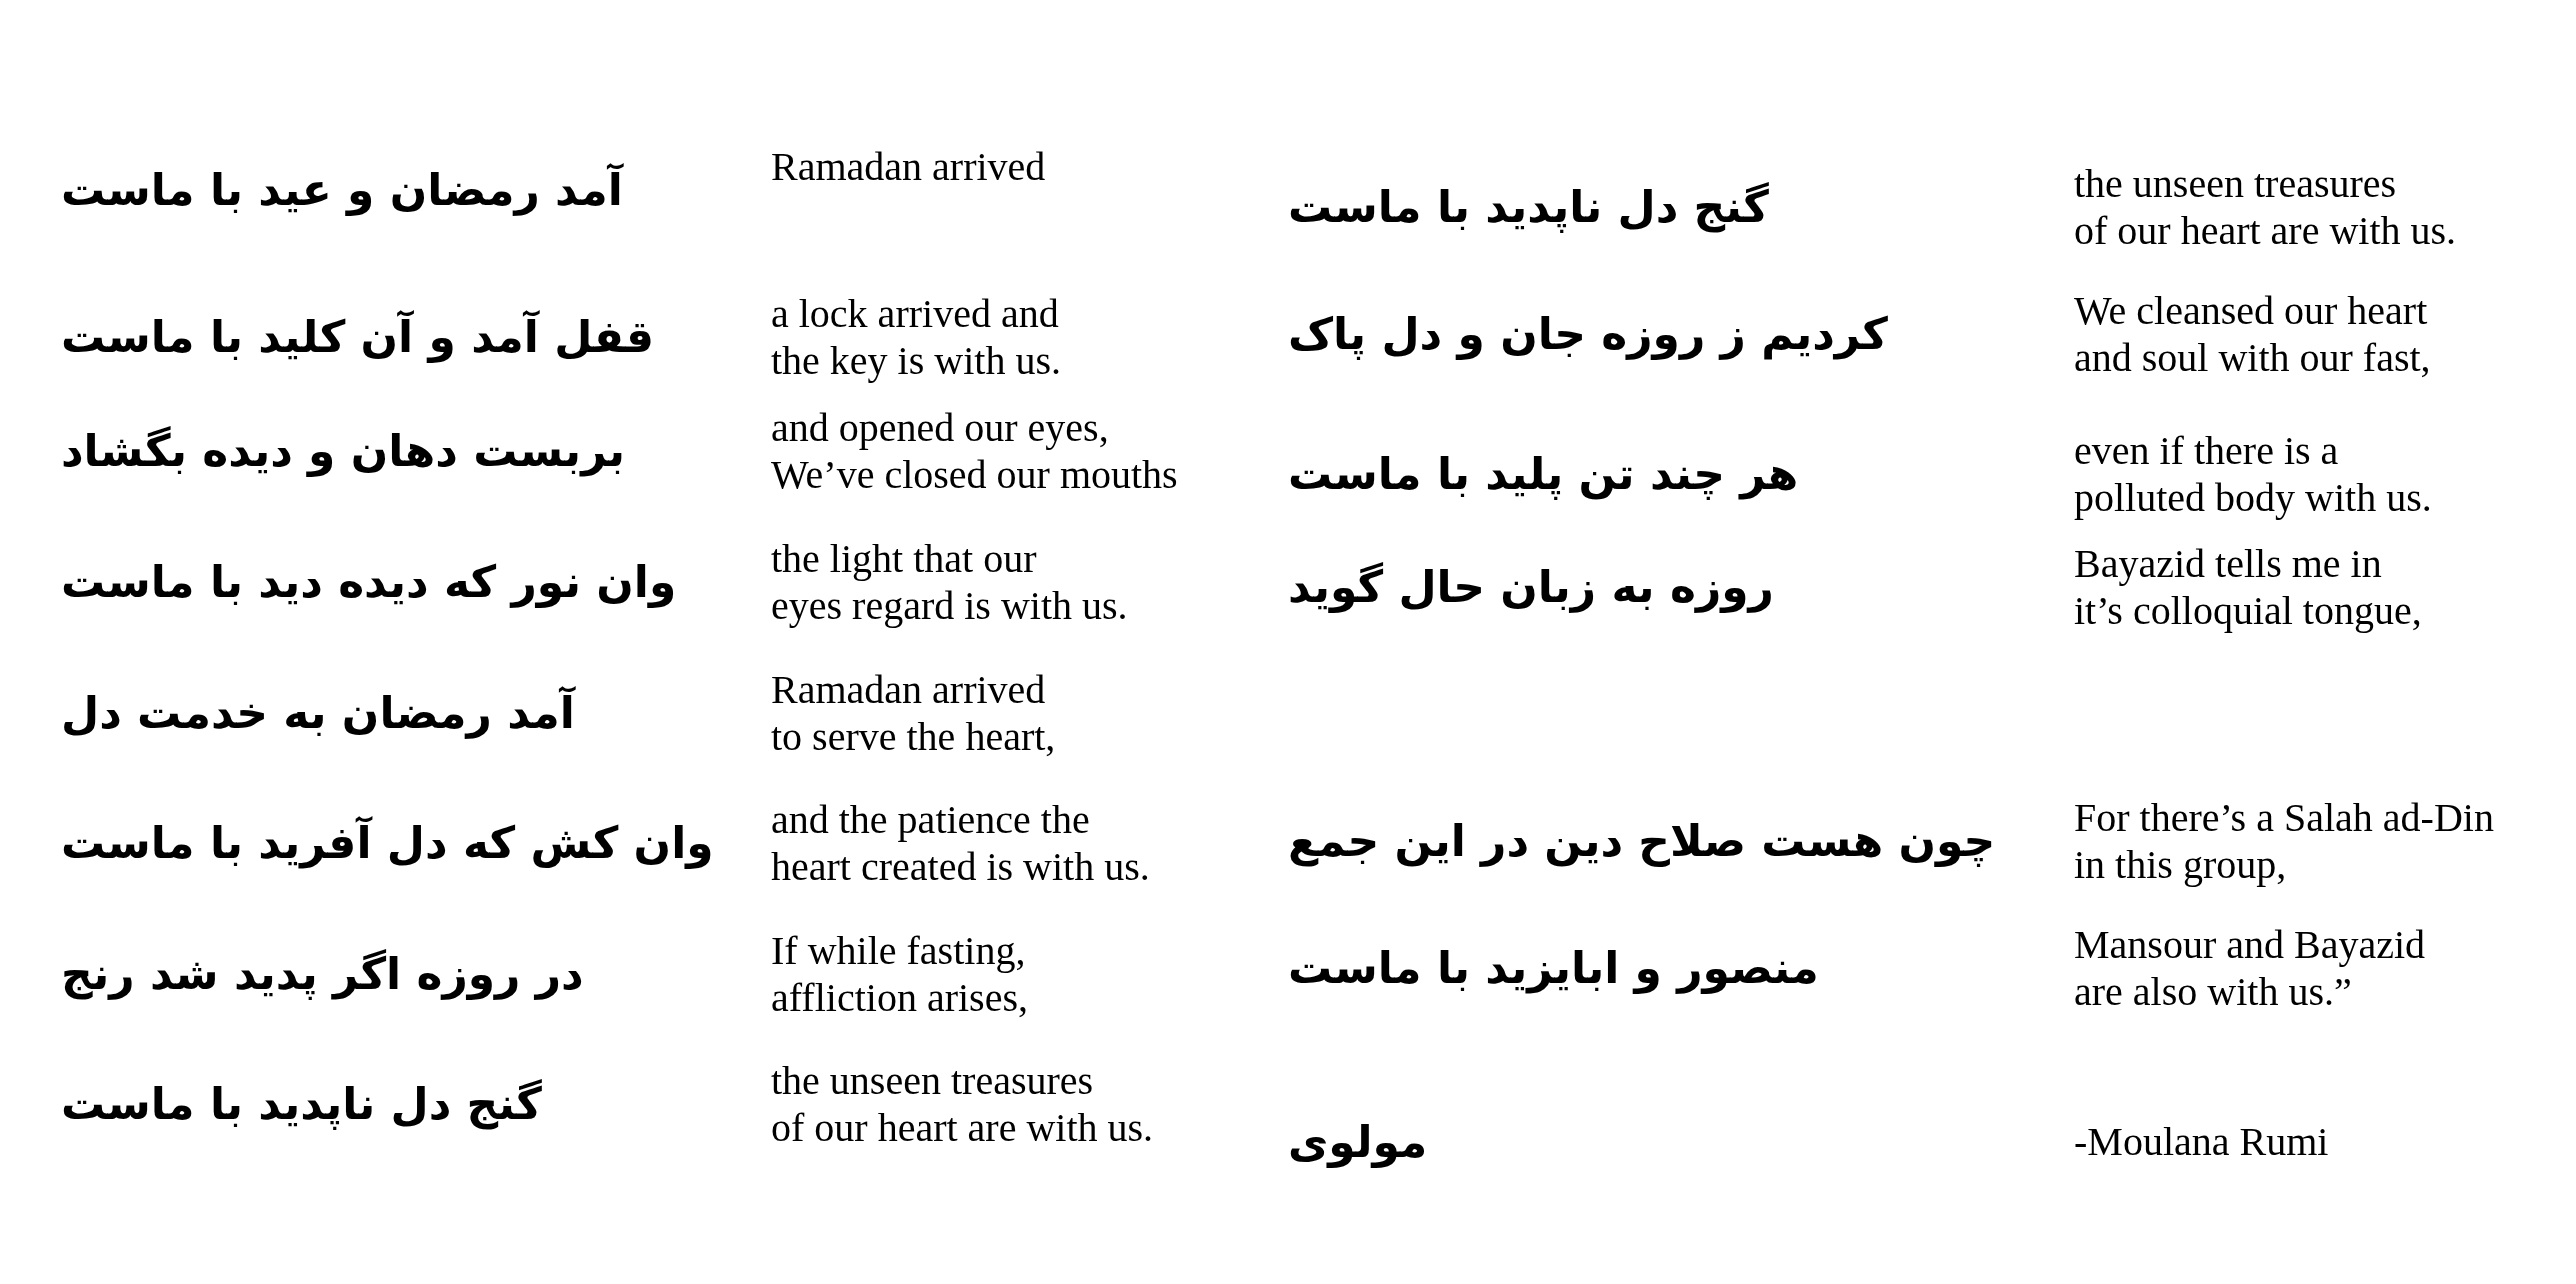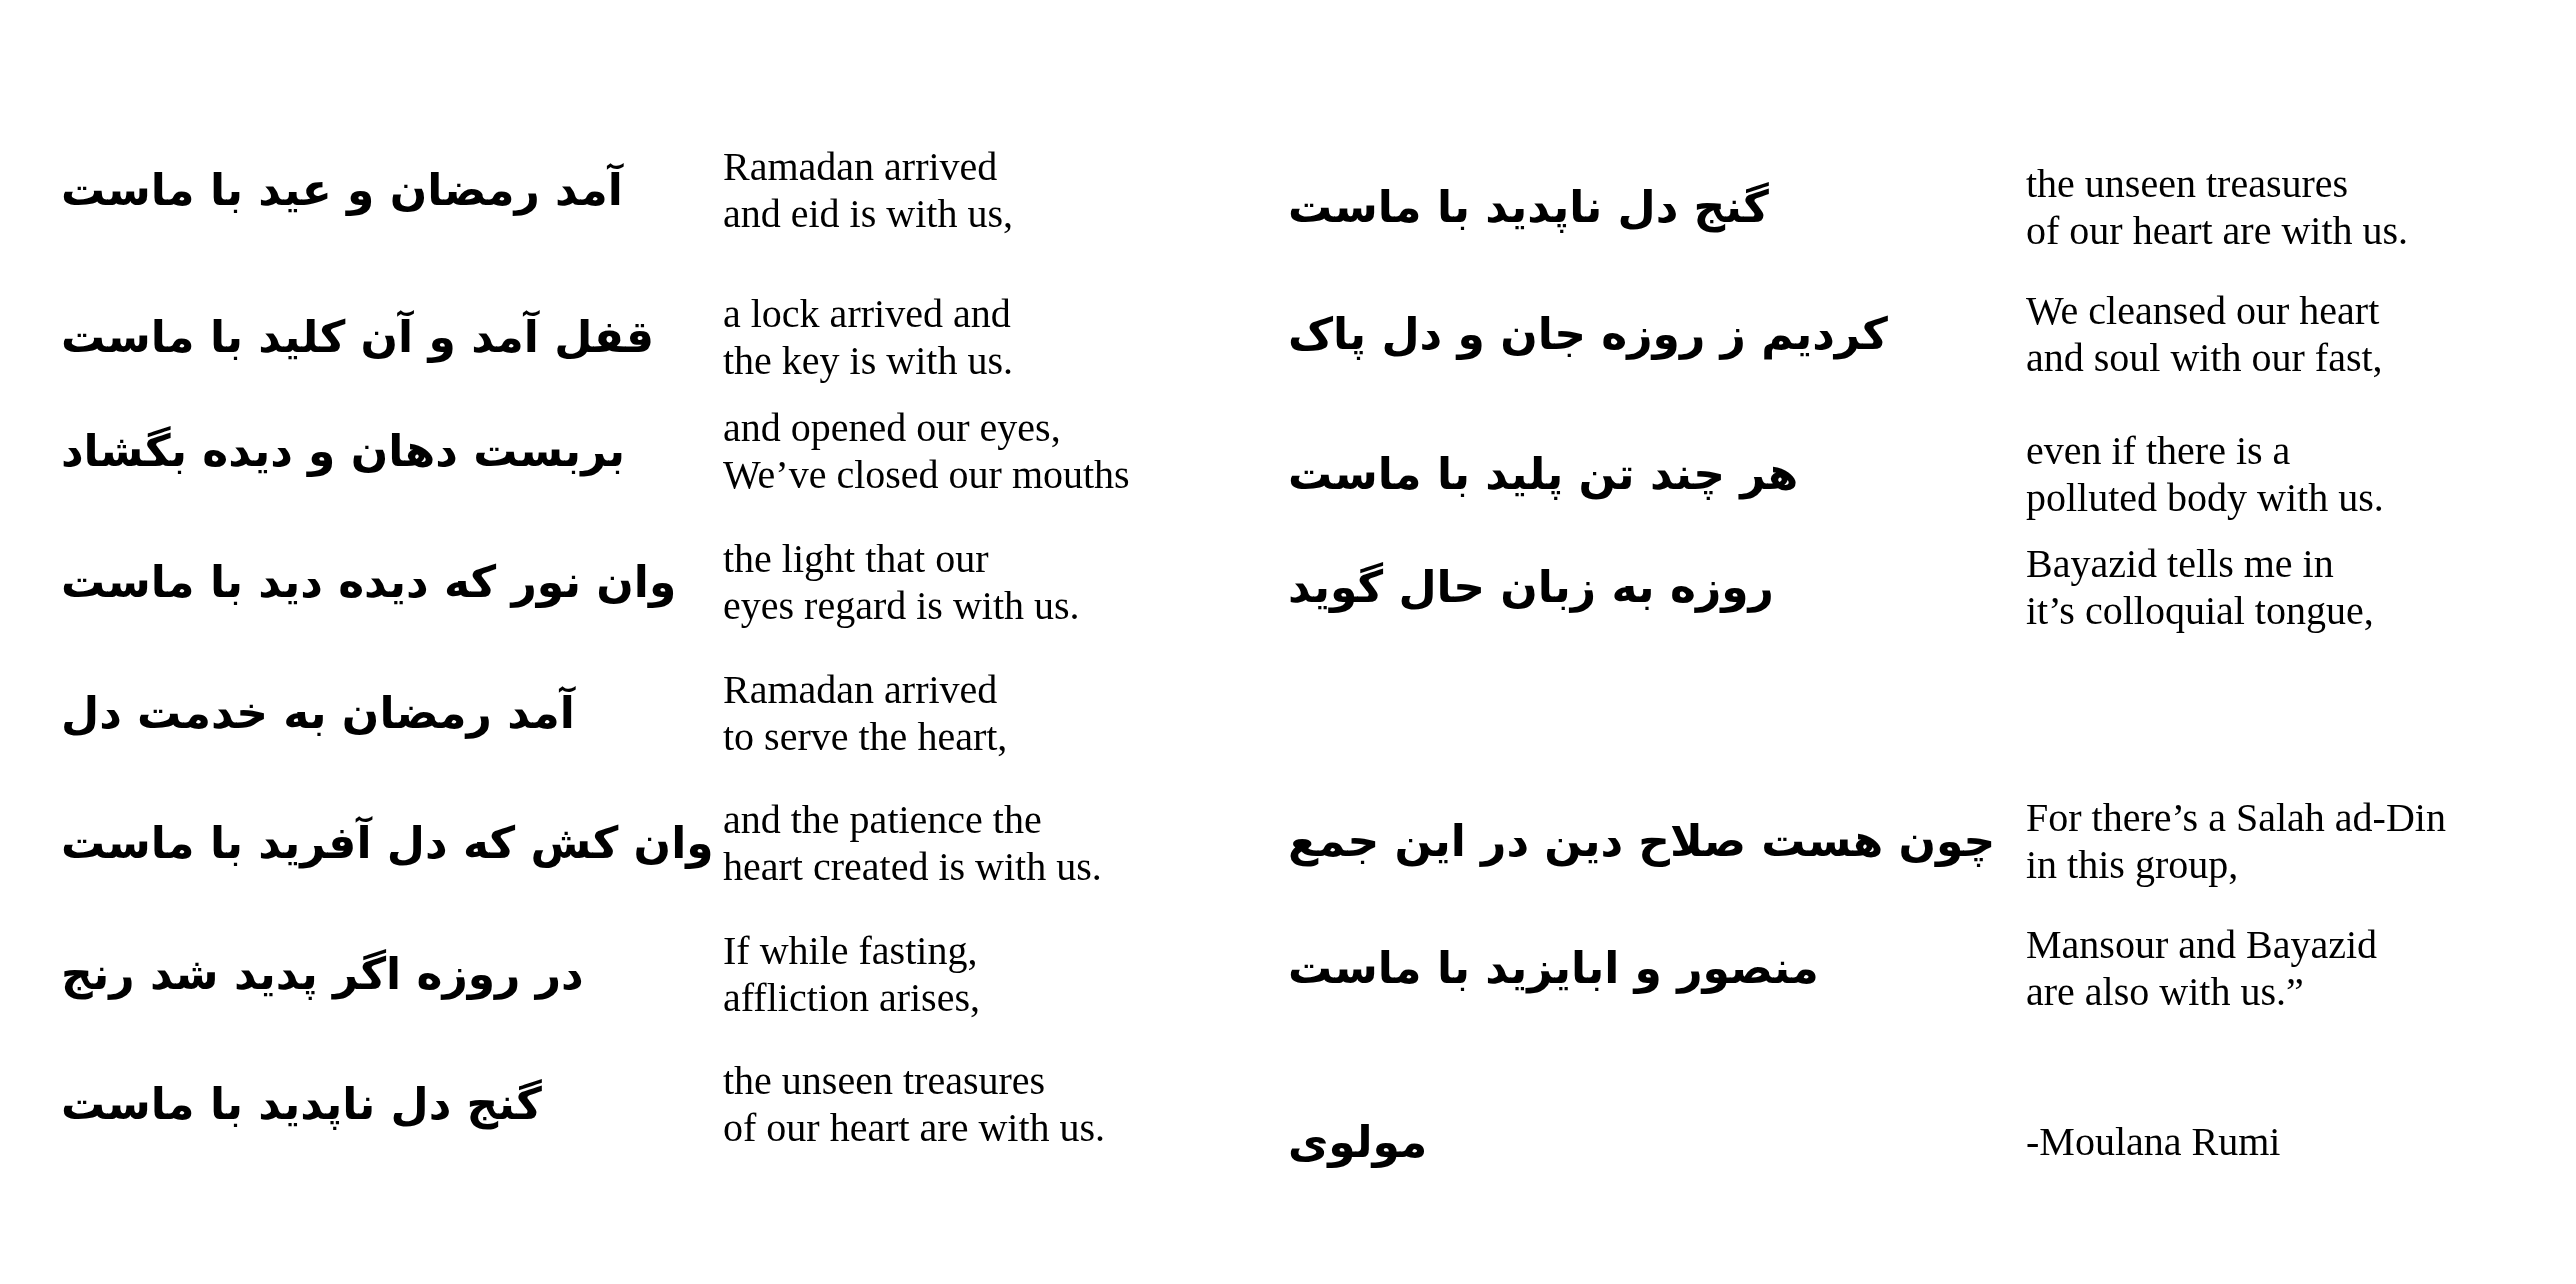--- a/index.html
+++ b/index.html
@@ -41,21 +41,21 @@
     text-align: right;
   }
   .en {
     position: absolute;
     top: 0;
     font-family: "Liberation Serif", serif;
     font-size: 40px;
     line-height: 47px;
     white-space: nowrap;
   }
-  .en span { display: block; }
+  .en span { display: block; margin-left: 48px; }
 
   
   .row.left { left: 0; width: 1287px; }
   .row.left .fa { right: calc(1287px - 649px); width: 588px; }
   .row.left .en { left: 723px; }
 
   
   .row.right { left: 1287px; width: 1289px; }
   .row.right .fa { right: calc(1289px - 663px); width: 662px; }
   .row.right .en { left: 739px; }
@@ -65,21 +65,20 @@
 </style>
 </head>
 <body>
 
 <div class="page">
 
   <div class="row left" style="top:143px">
     <div class="fa">آمد رمضان و عید با ماست</div>
     <div class="en">
       <span>Ramadan arrived</span>
-      <span>and eid is with us,</span>
     </div>
   </div>
 
   <div class="row left" style="top:290px">
     <div class="fa">قفل آمد و آن کلید با ماست</div>
     <div class="en">
       <span>a lock arrived and</span>
       <span>the key is with us.</span>
     </div>
   </div>

